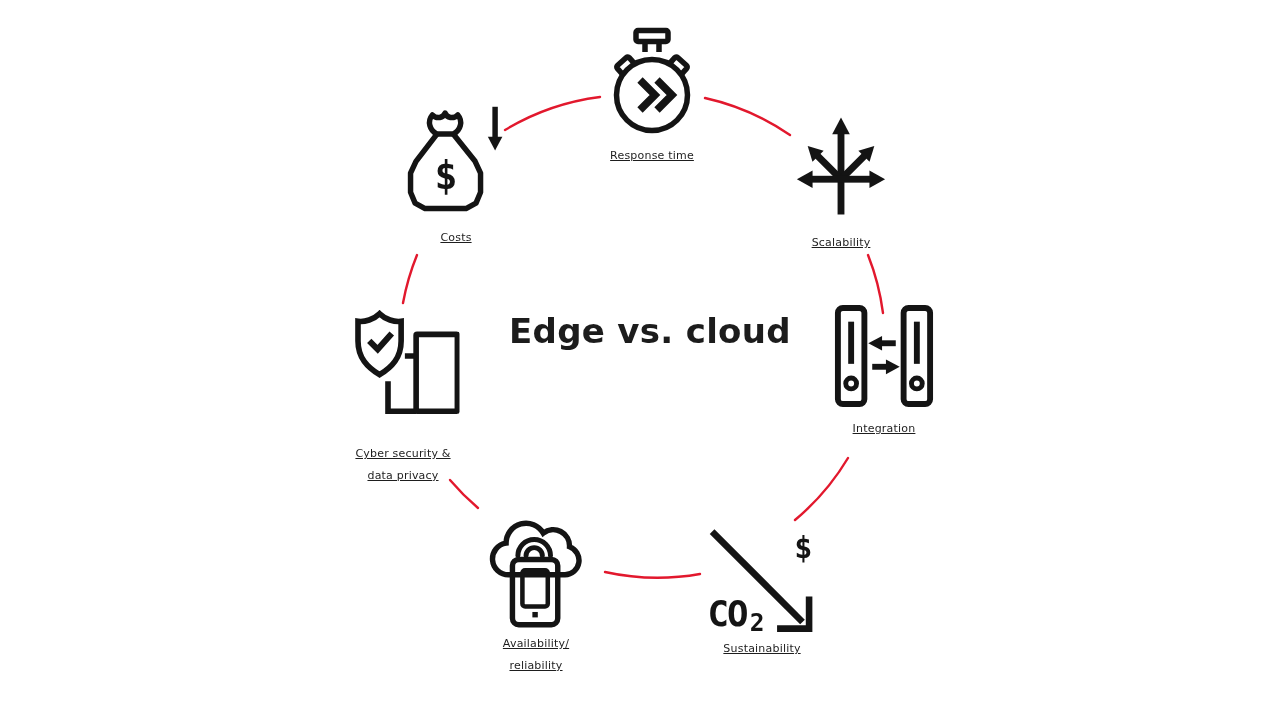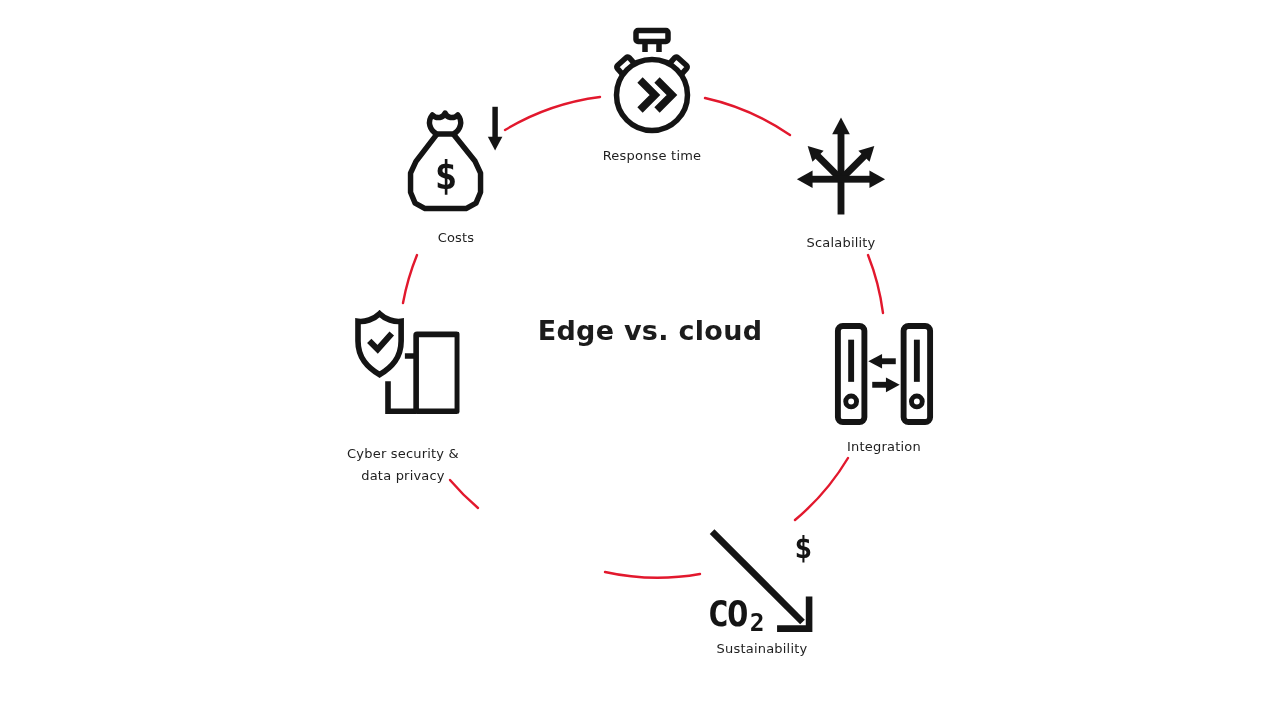--- a/index.html
+++ b/index.html
@@ -7,26 +7,26 @@
     position:relative; width:1280px; height:720px; background:#ffffff;
     overflow:hidden; font-family:"DejaVu Sans","Liberation Sans",sans-serif;
   }
   .arcs { position:absolute; left:0; top:0; }
   .arcs path { stroke:#e2182d; stroke-width:2.4; fill:none; stroke-linecap:round; }
   .node {
     position:absolute; display:flex; flex-direction:column; align-items:center;
     transform:translateX(-50%);
   }
   .node .label {
-    font-size:13px; color:#1e1e1e; line-height:22px; text-align:right;
-    white-space:nowrap; letter-spacing:0.2px;
+    font-size:11px; color:#1e1e1e; line-height:22px; text-align:right;
+    white-space:nowrap; letter-spacing:0.2px;text-decoration:underline;
   }
   .title {
     position:absolute; left:650px; top:304px; transform:translateX(-50%);
-    text-align:center; font-weight:700; font-size:27px; line-height:54px;
+    text-align:center; font-weight:700; font-size:34px; line-height:54px;
     color:#1c1c1c; white-space:nowrap; letter-spacing:0.3px;
   }
   .icon { display:block; }
   .ink { stroke:#141414; fill:none; }
   .ink-fill { fill:#141414; }
   text.glyph { font-family:"DejaVu Sans Mono",monospace; font-weight:bold; fill:#141414; }
 </style>
 </head>
 <body>
 
@@ -78,21 +78,21 @@
         <polygon points="50,3 41,20 59,20"></polygon>
         <polygon points="16,32 20.9,48.3 32.3,36.9"></polygon>
         <polygon points="84,32 79.1,48.3 67.7,36.9"></polygon>
         <polygon points="5,66 21,57 21,75"></polygon>
         <polygon points="95,66 79,57 79,75"></polygon>
       </g>
     </svg>
     <div class="label" style="margin-top:15px">Scalability</div>
   </div>
 
-  <div class="node" style="left:884px; top:322px">
+  <div class="node" style="left:884px; top:304px">
     <svg class="icon" width="102" height="104" viewBox="0 0 104 104">
       <g class="ink" stroke-width="6">
         <rect x="5" y="3" width="27" height="98" rx="5"></rect>
         <rect x="72" y="3" width="27" height="98" rx="5"></rect>
         <path d="M18.5,17 V60"></path>
         <path d="M85.5,17 V60"></path>
         <circle cx="18.5" cy="80" r="5.5" stroke-width="5"></circle>
         <circle cx="85.5" cy="80" r="5.5" stroke-width="5"></circle>
         <path d="M64,39 H46"></path>
         <path d="M40,63 H58"></path>
@@ -111,20 +111,34 @@
         <path d="M7,7 L103,103"></path>
         <path d="M110,76 V110 H76"></path>
       </g>
       <text class="glyph" x="104" y="35" text-anchor="middle" font-size="32">$</text>
       <text class="glyph" x="2" y="107" font-size="38" letter-spacing="-2">CO</text>
       <text class="glyph" x="47" y="113" font-size="26">2</text>
     </svg>
     <div class="label" style="margin-top:0">Sustainability</div>
   </div>
 
+  <div class="node" style="left:536px; top:515px">
+    <svg class="icon" width="109" height="116" viewBox="0 0 120 128">
+      <path class="ink" stroke-width="6" fill="#fff" d="M 30,66 H 92 A 16 16 0 0 0 97,35 A 18 18 0 0 0 68,20 A 22 22 0 0 0 27,31 A 17.6 17.6 0 0 0 30,66 Z"></path>
+      <g class="ink" stroke-width="5.5" stroke-linecap="round">
+        <path d="M 40,45 A 18 18 0 0 1 76,45"></path>
+        <path d="M 49,45 A 9 9 0 0 1 67,45"></path>
+      </g>
+      <rect class="ink" stroke-width="6" fill="#fff" x="34" y="49" width="50" height="72" rx="7"></rect>
+      <rect class="ink" stroke-width="5" x="45" y="61" width="28" height="40" rx="3"></rect>
+      <rect class="ink-fill" x="56" y="107" width="6" height="6"></rect>
+    </svg>
+    <div class="label" style="margin-top:2px">Availability/</div>
+    <div class="label">reliability</div>
+  </div>
 
   <div class="node" style="left:403px; top:310px">
     <svg class="icon" width="113" height="105" viewBox="0 0 120 112">
       <g class="ink" stroke-width="6">
         <path d="M44,76 V108 H74"></path>
         <path d="M62,49 H74"></path>
         <rect x="74" y="26" width="44" height="82" rx="1"></rect>
         <path d="M35,4 C41,10 51,13 58,12 L58,33 C58,51 48,61 35,69 C22,61 12,51 12,33 L12,12 C19,13 29,10 35,4 Z" fill="#fff"></path>
         <path d="M24,33 L33,42 L48,25" stroke-width="6.5"></path>
       </g>

